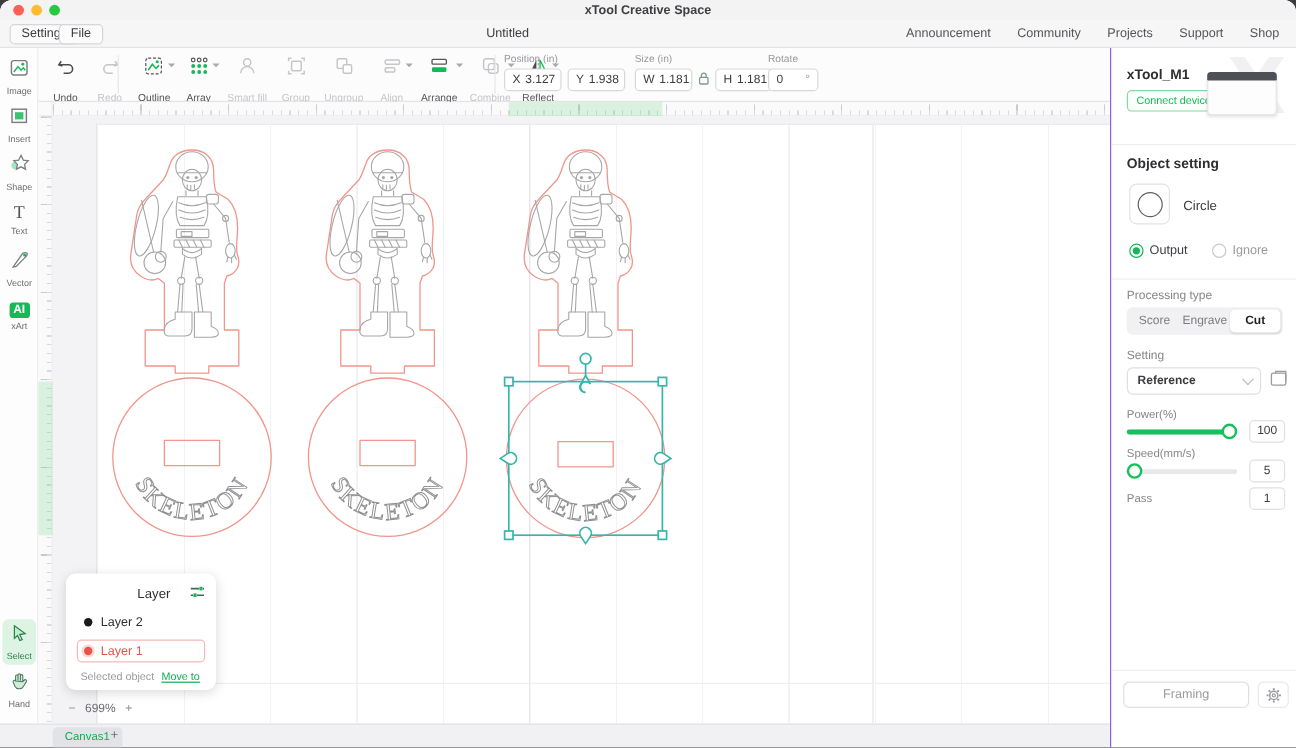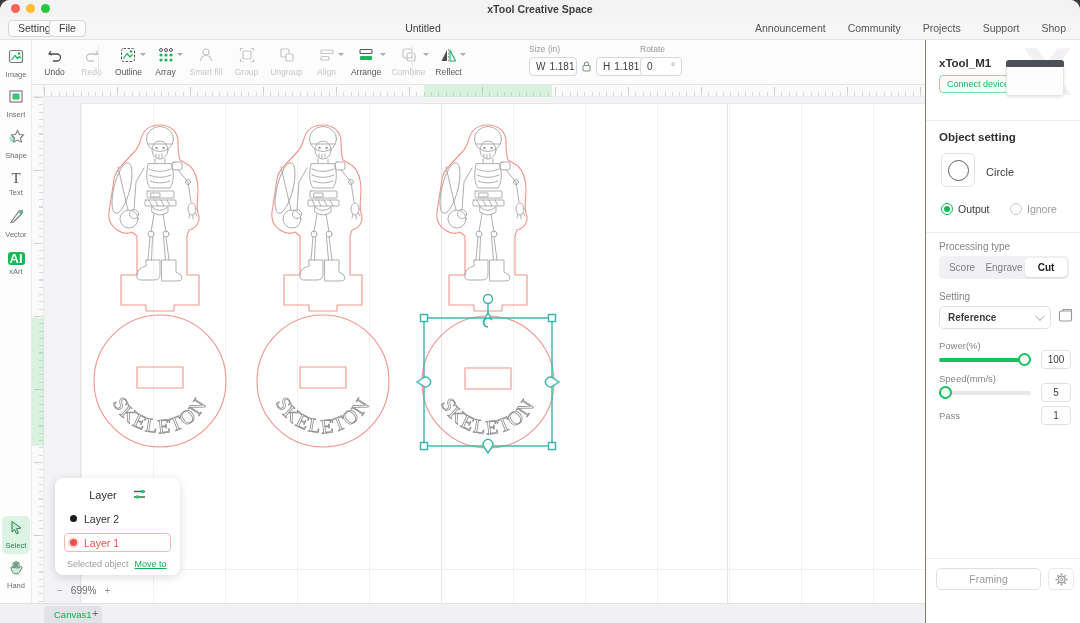--- a/index.html
+++ b/index.html
@@ -24,21 +24,21 @@
                font-size:10.5px; color:#3c3c40; }
   #menu-links { position:absolute; right:14px; top:5px; display:flex; gap:22px; }
   #menu-links span { font-size:10.5px; color:#55555a; cursor:default; }
 
   
   #toolbar { position:absolute; left:32px; top:40px; width:893px; height:45px; background:#fcfcfd;
              border-bottom:1px solid #e5e5e7; }
   #tools { position:absolute; left:4px; top:3px; display:flex; align-items:flex-start; }
   .tool { width:37px; display:flex; flex-direction:column; align-items:center; padding-top:3px; position:relative; }
   .tool .ico { height:18px; display:flex; align-items:center; }
-  .tool .lbl { font-size:8.5px; color:#55555a; margin-top:3px; white-space:nowrap; }
+  .tool .lbl { font-size:8.5px; color:#55555a; margin-top:12px; white-space:nowrap; }
   .tool.disabled .lbl { color:#c5c5ca; }
   .tool .caret { position:absolute; right:1px; top:10px; width:0; height:0;
                  border-left:3px solid transparent; border-right:3px solid transparent;
                  border-top:3.5px solid #a9a9af; }
   .tb-div { position:absolute; top:6px; width:1px; height:32px; background:#e7e7ea; }
   .io-group { position:absolute; top:4px; }
   .io-label { font-size:8.5px; color:#97979d; margin-bottom:3px; }
   .io-row { display:flex; align-items:center; gap:5px; }
   .io-box { height:19px; border:1px solid #d8d8dc; border-radius:4px; background:#fff;
             display:flex; align-items:center; padding:0 6px; font-size:10px; color:#3c3c40; gap:4px; }
@@ -86,21 +86,21 @@
   .disc-text { font-family:"Liberation Serif", serif; font-size:20px; letter-spacing:2px;
                fill:#ffffff; stroke:#8f8f92; stroke-width:0.8; }
 
   #selection { position:absolute; left:0; top:0; pointer-events:none; }
   .sel-stroke { stroke:#35b5ab; fill:none; stroke-width:1.4; }
   .sel-handle { stroke:#35b5ab; fill:#fff; stroke-width:1.4; }
 
   
   #layer-panel { position:absolute; left:55px; top:478px; width:125px; height:97px; background:#fff;
                  border-radius:8px; box-shadow:0 2px 10px rgba(0,0,0,.14); padding:8px 9px; }
-  #layer-panel .hd { display:flex; justify-content:center; align-items:center;gap:16px; }
+  #layer-panel .hd { display:flex; justify-content:flex-end; align-items:center;gap:16px; }
   #layer-panel .hd .t { font-size:11px; color:#2f2f33; }
   .layer-row { display:flex; align-items:center; gap:7px; height:19px; margin-top:5px; padding:0 5px;
                border:1px solid transparent; border-radius:4px; font-size:10.5px; color:#2f2f33; }
   .layer-row .dot { width:7px; height:7px; border-radius:50%; }
   .layer-row.selected { border-color:#f6b9b4; color:#e9544a; }
   #layer-foot { margin-top:7px; font-size:9px; color:#9a9aa0; padding-left:3px; }
   #layer-foot a { color:#0fae52; text-decoration:underline; margin-left:6px; }
 
   
   #zoom-row { position:absolute; left:57px; top:585px; display:flex; align-items:center; gap:8px;
@@ -347,20 +347,33 @@
               <path d="M8.5,1 V14" stroke="#9a9aa0" stroke-dasharray="2 1.5" stroke-width="0.9"></path>
             </svg>
         </span>
         <span class="caret"></span>
         <span class="lbl">Reflect</span>
       </div>
     </div>
     <div class="tb-div" style="left:66px"></div>
     <div class="tb-div" style="left:380px"></div>
 
+    <div class="io-group" style="left:388px">
+      <div class="io-label">Position (in)</div>
+      <div class="io-row">
+        <div class="io-box" style="width:48px">
+          <span class="pre">X</span>
+            <span>3.127</span>
+        </div>
+        <div class="io-box" style="width:48px">
+          <span class="pre">Y</span>
+            <span>1.938</span>
+        </div>
+      </div>
+    </div>
 
     <div class="io-group" style="left:497px">
       <div class="io-label">Size (in)</div>
       <div class="io-row">
         <div class="io-box" style="width:48px">
           <span class="pre">W</span>
             <span>1.181</span>
         </div>
         <span>
           <svg width="9" height="11" viewBox="0 0 9 11">
@@ -423,21 +436,21 @@
       <div class="side-item">
         <span>
           <svg width="15" height="15" viewBox="0 0 15 15">
               <path d="M3,12 L10,2 Q12.5,1 13.5,2 Q14,4 12,5.5 L4.5,13 L2,13.5 Z" fill="none" stroke="#7c7c82" stroke-width="1.1"></path>
               <circle cx="11.5" cy="3.5" r="1.3" fill="#17b857"></circle>
             </svg>
         </span>
         <span class="slbl">Vector</span>
       </div>
       <div class="side-item">
-        <span style="display:inline-flex;width:17px;height:13px;background:#17b857;border-radius:3px;color:#fff;font-size:13px;font-weight:bold;align-items:center;justify-content:center;">AI</span>
+        <span style="display:inline-flex;width:17px;height:13px;background:#17b857;border-radius:3px;color:#fff;font-size:10px;font-weight:bold;align-items:center;justify-content:center;">AI</span>
         <span class="slbl">xArt</span>
       </div>
     </div>
     <div id="side-bottom">
       <div class="side-item active">
         <span class="bgpill"></span>
         <span style="position:relative">
           <svg width="15" height="15" viewBox="0 0 15 15">
               <path d="M3,1.5 L12,8 L7.5,8.8 L9.5,13 L7.5,13.8 L5.6,9.6 L3,12 Z" fill="#bfeecf" stroke="#2f7c4c" stroke-width="1"></path>
             </svg>

